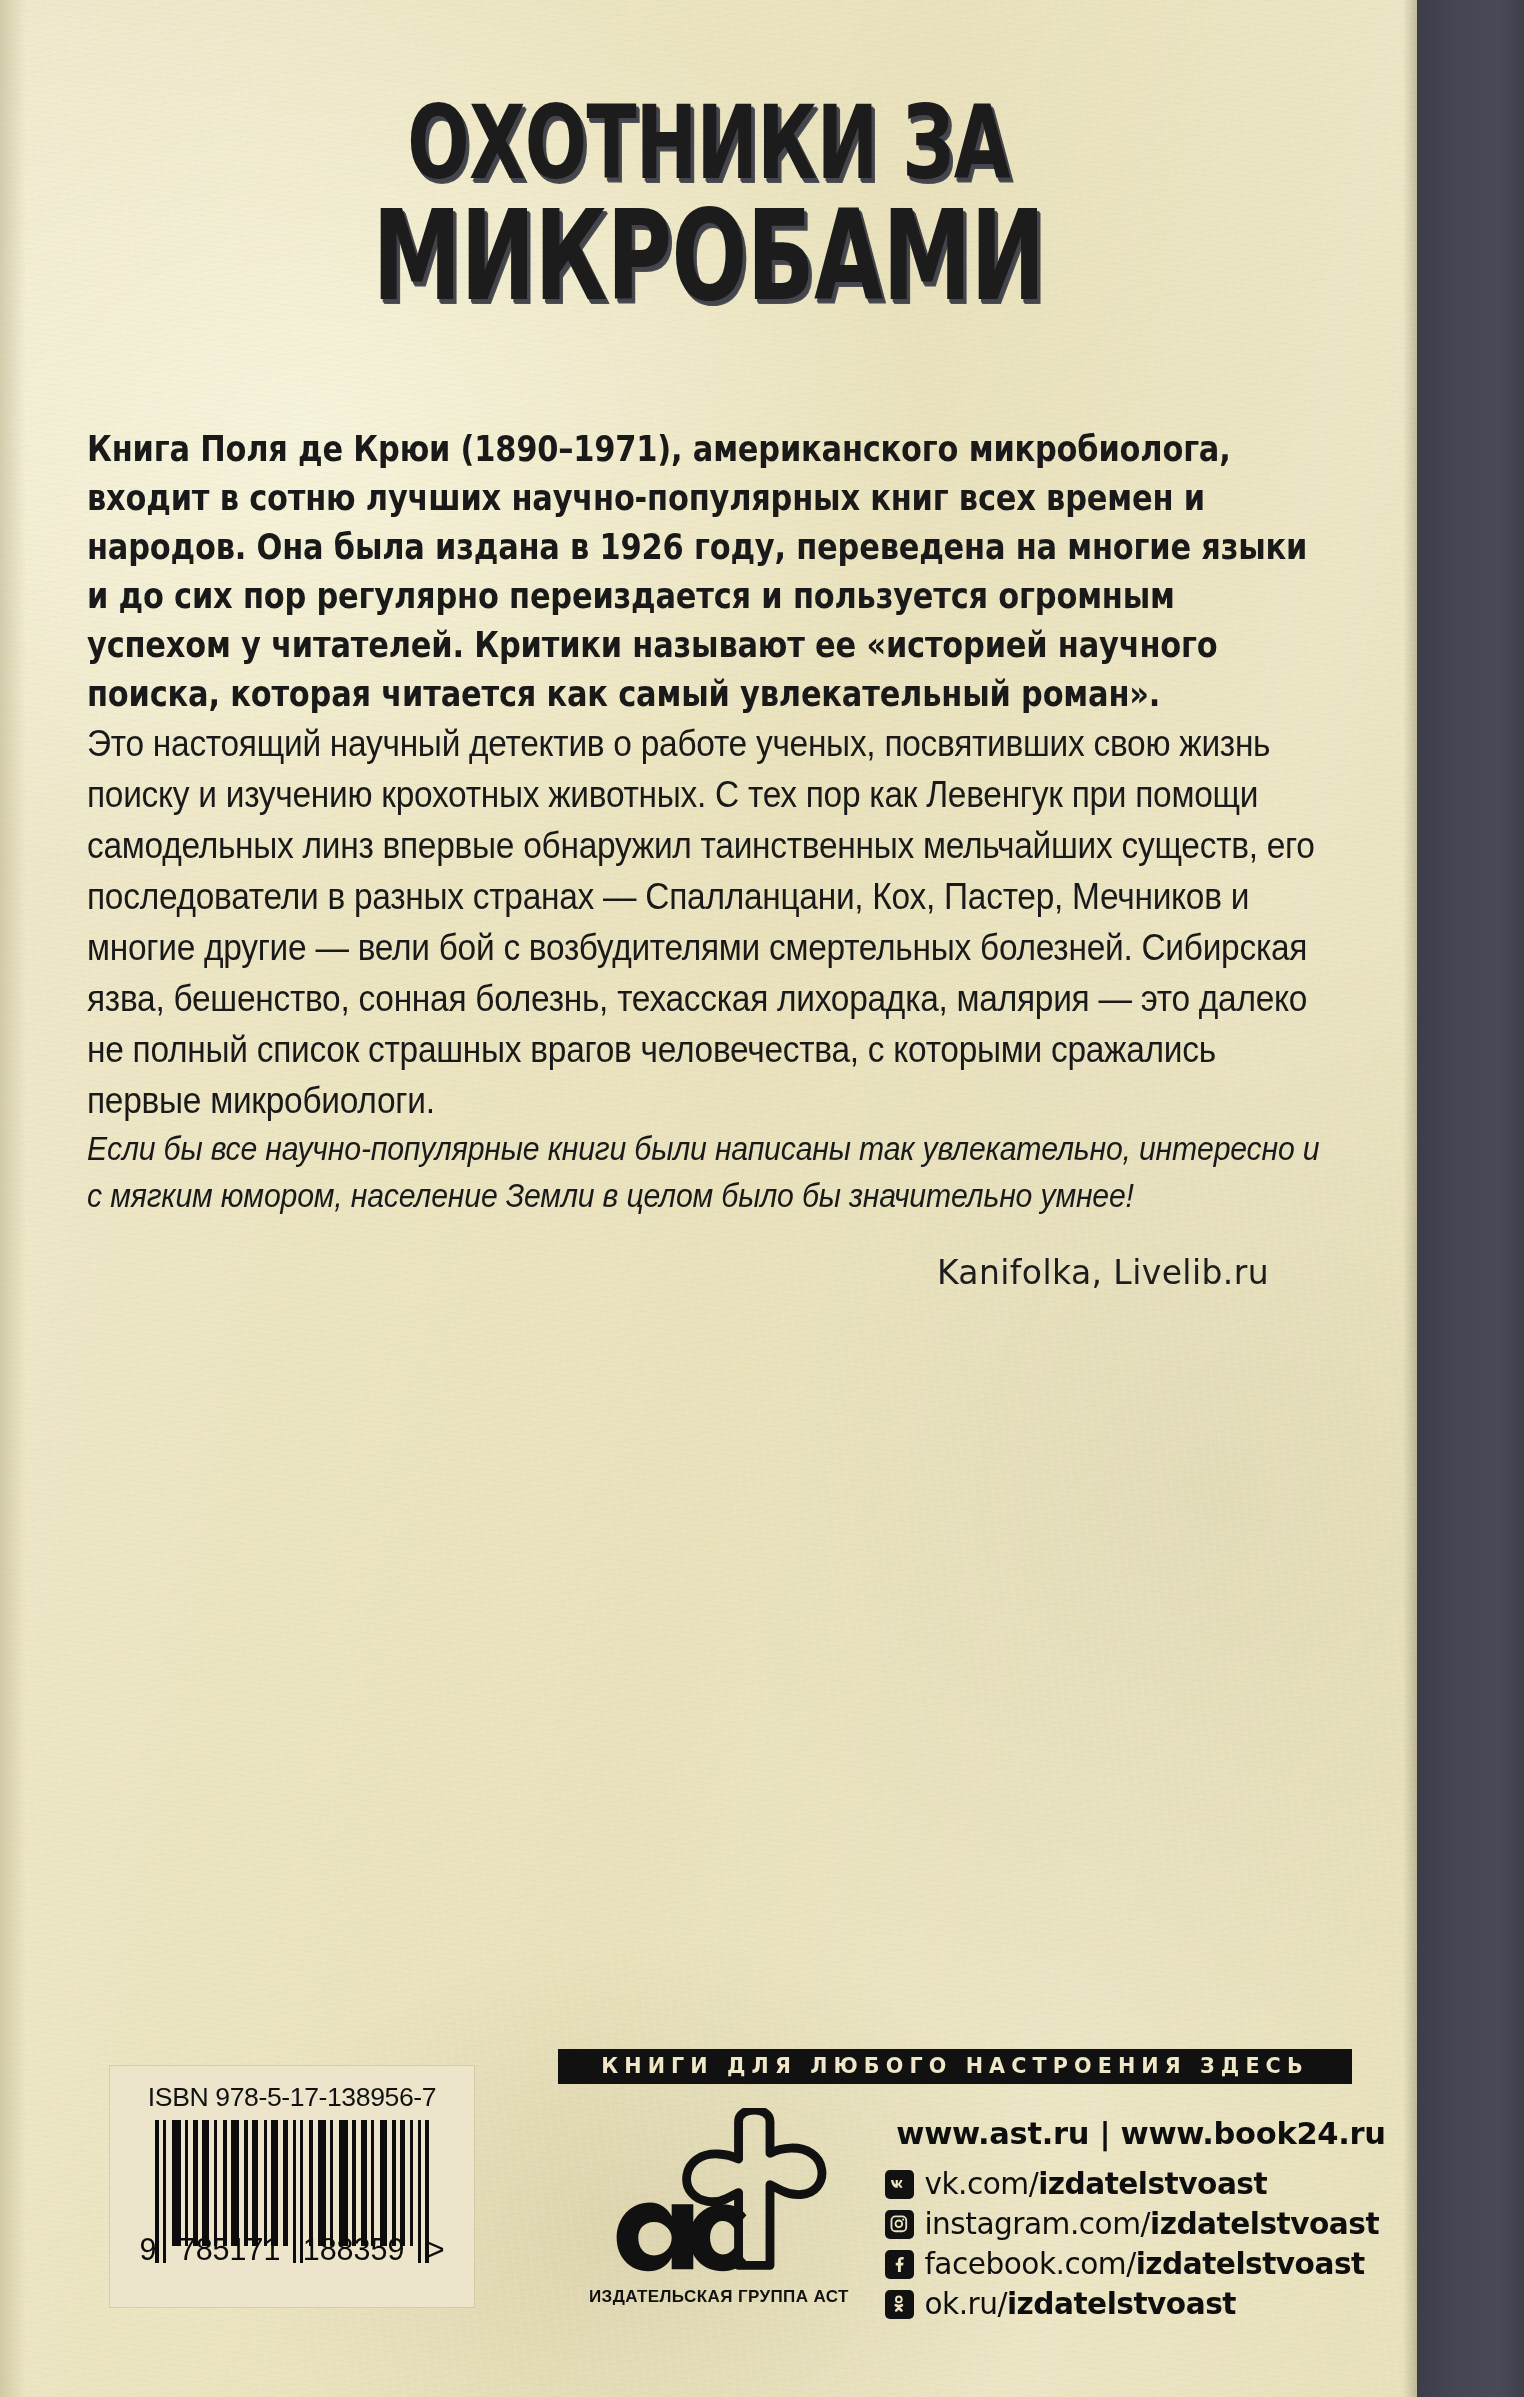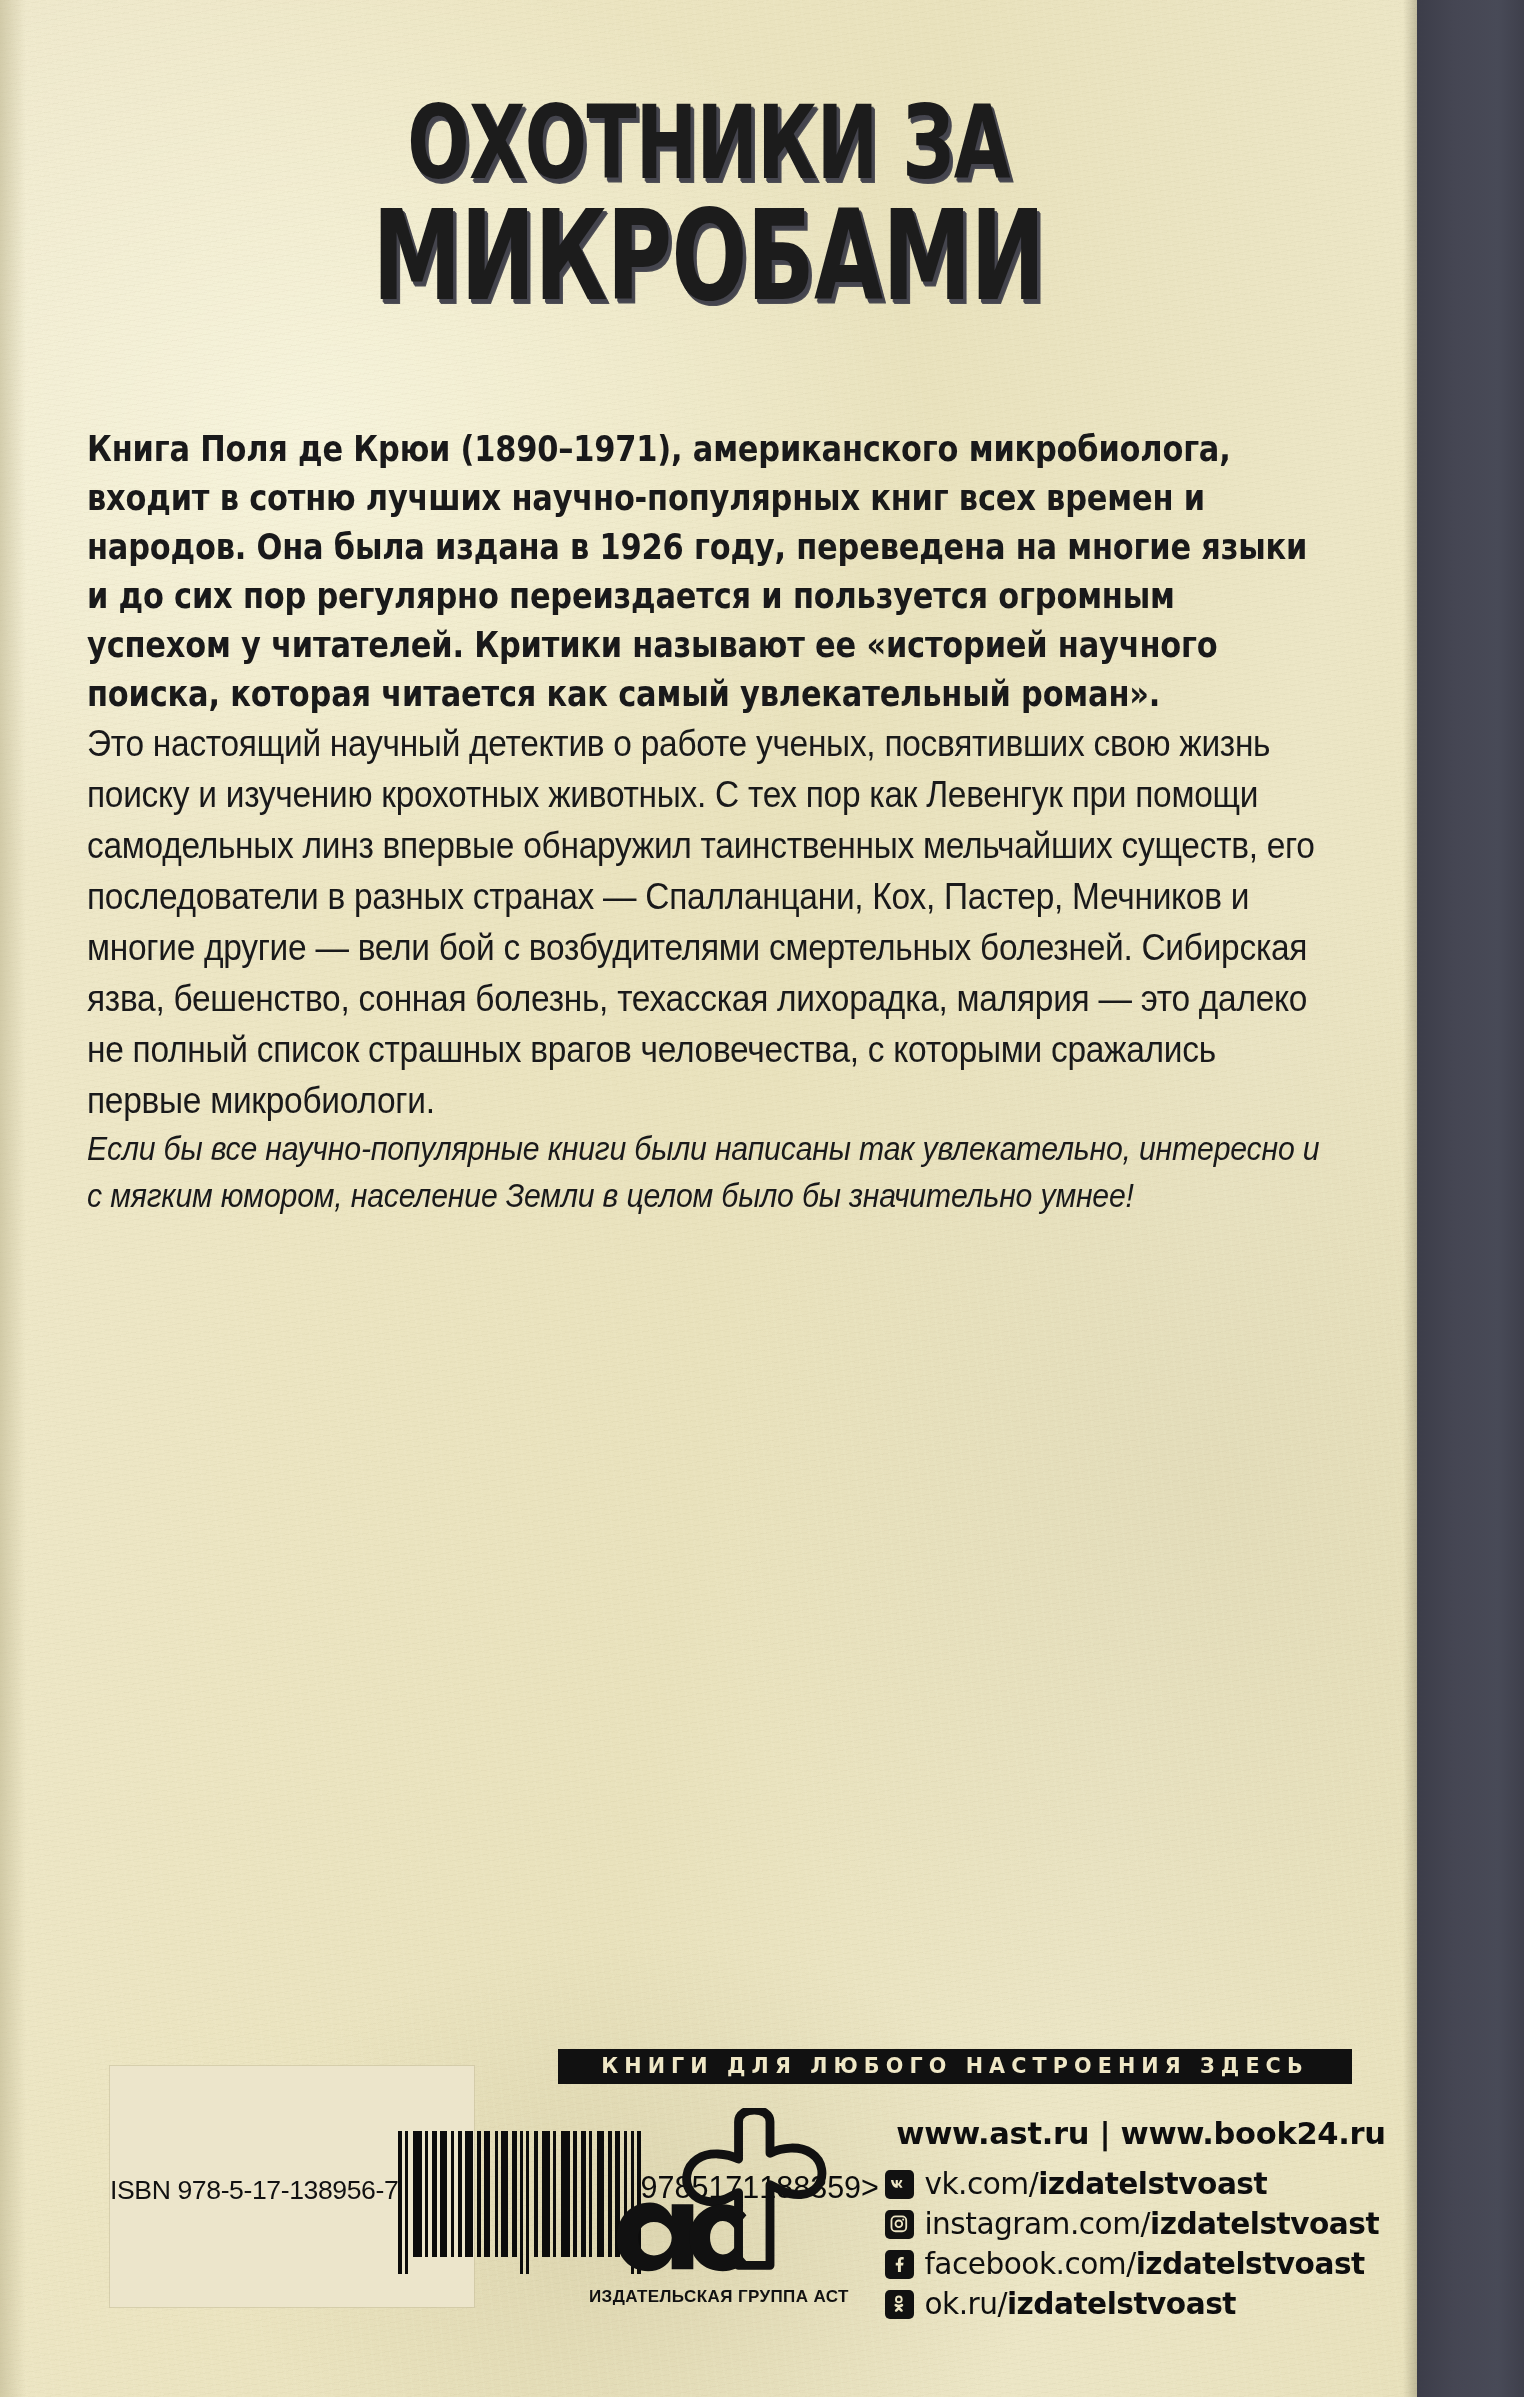--- a/index.html
+++ b/index.html
@@ -167,21 +167,21 @@
   
   .barcode-box {
     position: absolute;
     left: 110px;
     top: 37px;
     width: 364px;
     height: 241px;
     background: #ece5cb;
     box-shadow: 0 0 0 1px rgba(200,192,158,0.6);
     display: flex;
-    flex-direction: row;
+    flex-direction: column;
     align-items: center;
     justify-content: flex-start;
     padding-top: 15.8px;
     box-sizing: border-box;
   }
   .isbn-text {
     font-family: "Liberation Sans", sans-serif;
     font-size: 26.6px;
     color: #111;
     letter-spacing: -0.4px;
@@ -320,20 +320,21 @@
       <div class="title-line title-line-2">МИКРОБАМИ</div>
     </div>
 
     <div class="body-area">
       <p class="para para-1">Книга Поля де Крюи (1890–1971), американского микробиолога, входит в сотню лучших научно-популярных книг всех времен и народов. Она была издана в 1926 году, переведена на многие языки и до сих пор регулярно переиздается и пользуется огромным успехом у читателей. Критики называют ее «историей научного поиска, которая читается как самый увлекательный роман».</p>
 
       <p class="para para-2">Это настоящий научный детектив о работе ученых, посвятивших свою жизнь поиску и изучению крохотных животных. С тех пор как Левенгук при помощи самодельных линз впервые обнаружил таинственных мельчайших существ, его последователи в разных странах — Спалланцани, Кох, Пастер, Мечников и многие другие — вели бой с возбудителями смертельных болезней. Сибирская язва, бешенство, сонная болезнь, техасская лихорадка, малярия — это далеко не полный список страшных врагов человечества, с которыми сражались первые микробиологи.</p>
 
       <p class="para para-3">Если бы все научно-популярные книги были написаны так увлекательно, интересно и с мягким юмором, население Земли в целом было бы значительно умнее!</p>
 
+      <div class="attribution">Kanifolka, Livelib.ru</div>
     </div>
 
     <div class="bottom">
 
       <div class="barcode-box">
         <div class="isbn-text">ISBN 978-5-17-138956-7</div>
 
         <div class="bars">
           <i class="tall" style="width:3.9px"></i>
             <i class="g" style="width:3px"></i>

